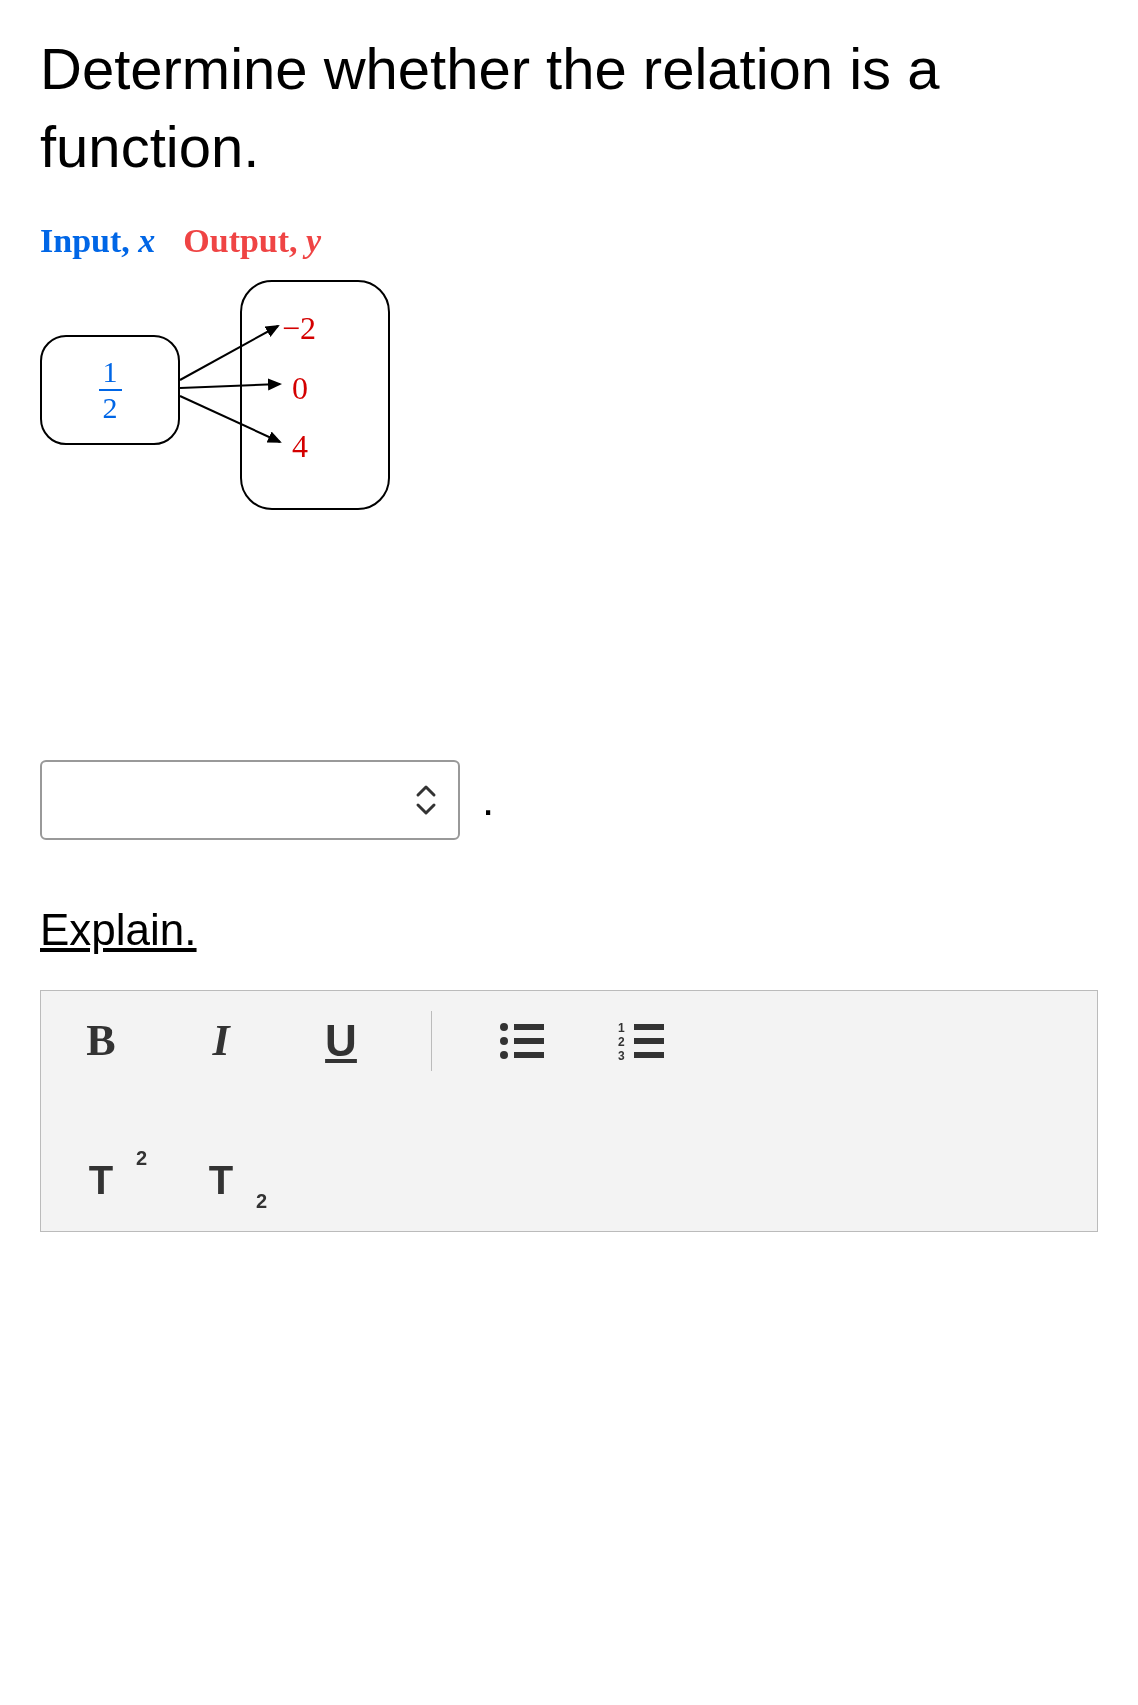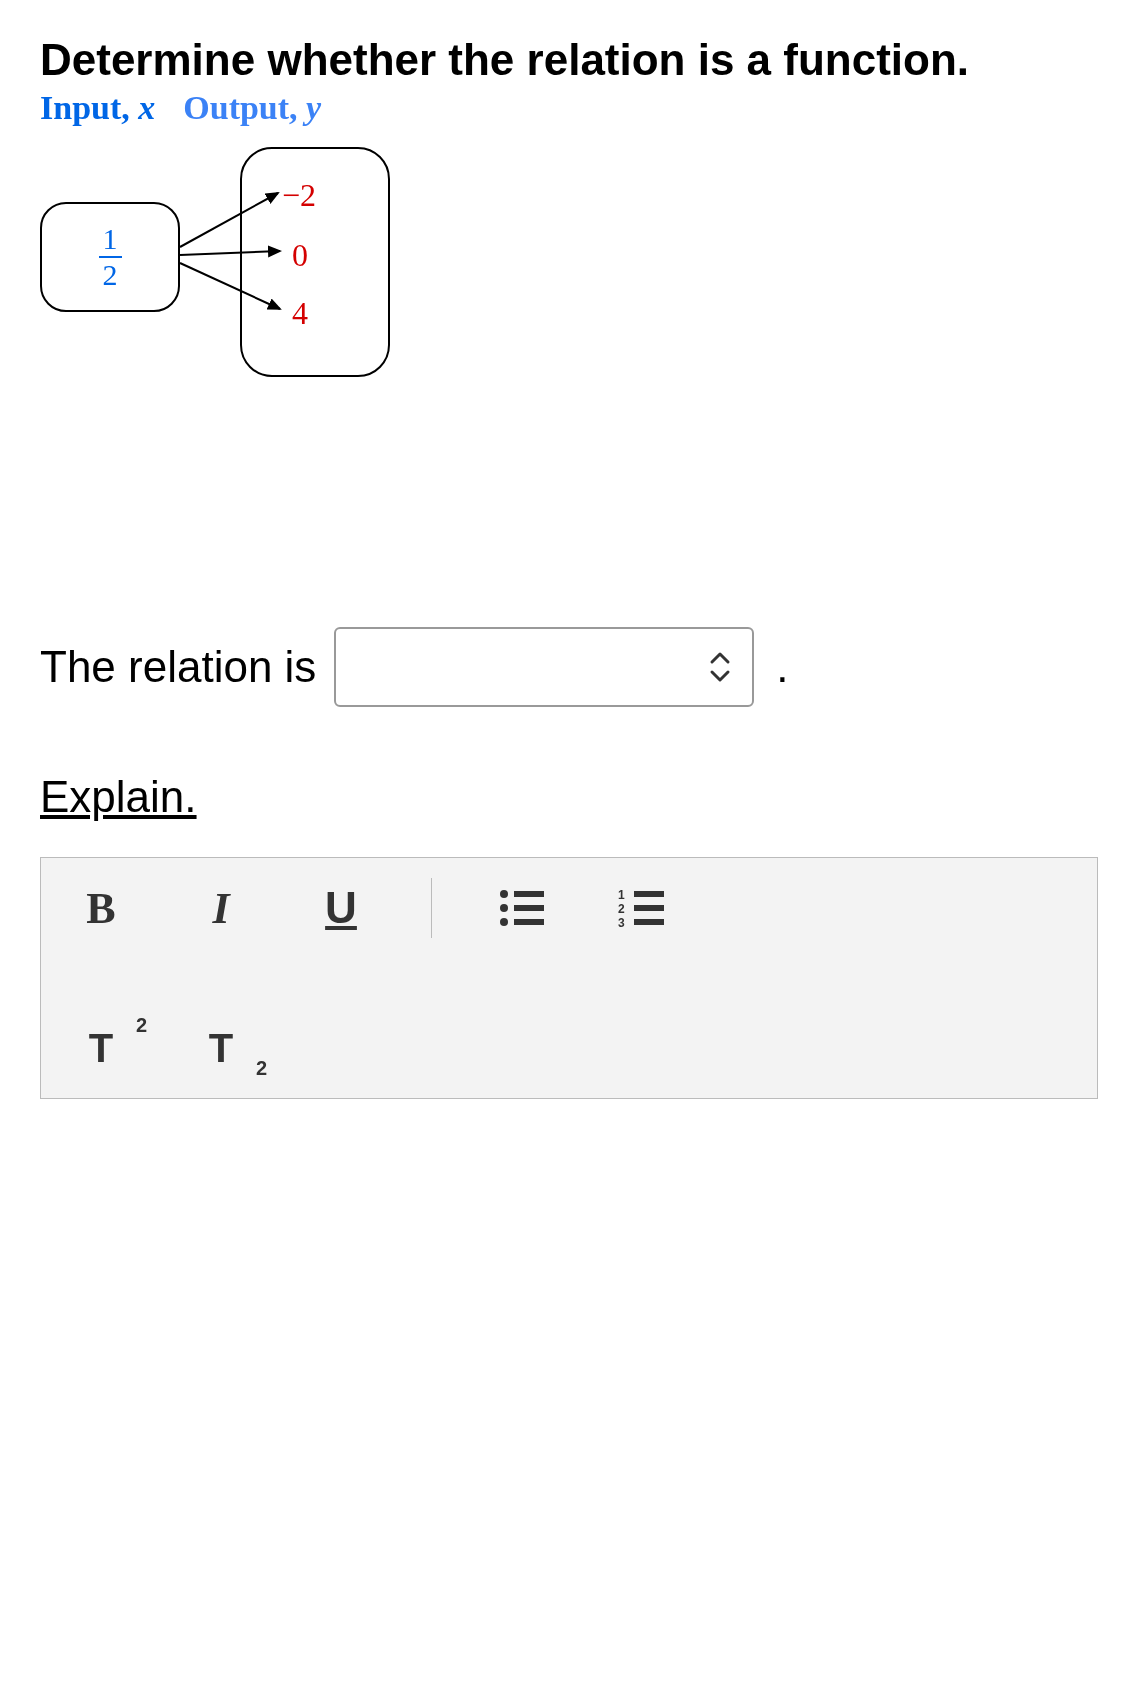--- a/index.html
+++ b/index.html
@@ -4,35 +4,35 @@
 <style>
   * { box-sizing: border-box; margin: 0; padding: 0; }
   body {
     font-family: Arial, Helvetica, sans-serif;
     background: #fff;
     padding: 30px 40px;
     width: 1138px;
     color: #000;
   }
   .question-text {
-    font-size: 44px;
+    font-size: 58px;
     line-height: 1.35;
-    font-weight: bold;
+    margin-bottom: 35px;
   }
   .diagram-headers {
     font-family: "Times New Roman", serif;
     font-weight: bold;
     font-size: 34px;
     margin-bottom: 20px;
     display: flex;
     gap: 28px;
   }
   .input-label { color: #0066e6; }
   .input-label .var { font-style: italic; }
-  .output-label { color: #3b82f6; }
+  .output-label { color: #ef4444; }
   .output-label .var { font-style: italic; }
   .diagram {
     position: relative;
     width: 400px;
     height: 250px;
     margin-bottom: 230px;
   }
   .bubble-left {
     position: absolute;
     left: 0;
@@ -184,21 +184,20 @@
         <polygon points="0 0, 7 3, 0 6" fill="#000"></polygon>
       </marker>
     </defs>
     <line x1="140" y1="100" x2="238" y2="46" stroke="#000" stroke-width="2" marker-end="url(#arrowhead)"></line>
     <line x1="140" y1="108" x2="240" y2="104" stroke="#000" stroke-width="2" marker-end="url(#arrowhead)"></line>
     <line x1="140" y1="116" x2="240" y2="162" stroke="#000" stroke-width="2" marker-end="url(#arrowhead)"></line>
   </svg>
 </div>
 
 <div class="answer-row">
-  <span>The relation is</span>
   <div class="select-box">
     <span></span>
     <span class="select-chevrons">
       <svg width="24" height="34" viewBox="0 0 24 34">
         <polyline points="4,12 12,4 20,12" fill="none" stroke="#333" stroke-width="3" stroke-linecap="round" stroke-linejoin="round"></polyline>
         <polyline points="4,22 12,30 20,22" fill="none" stroke="#333" stroke-width="3" stroke-linecap="round" stroke-linejoin="round"></polyline>
       </svg>
     </span>
   </div>
   <span class="period">.</span>

